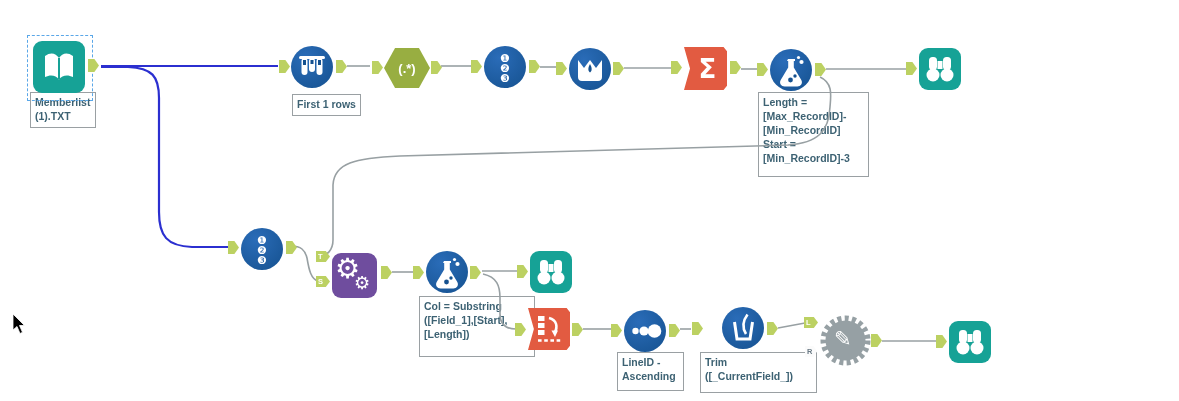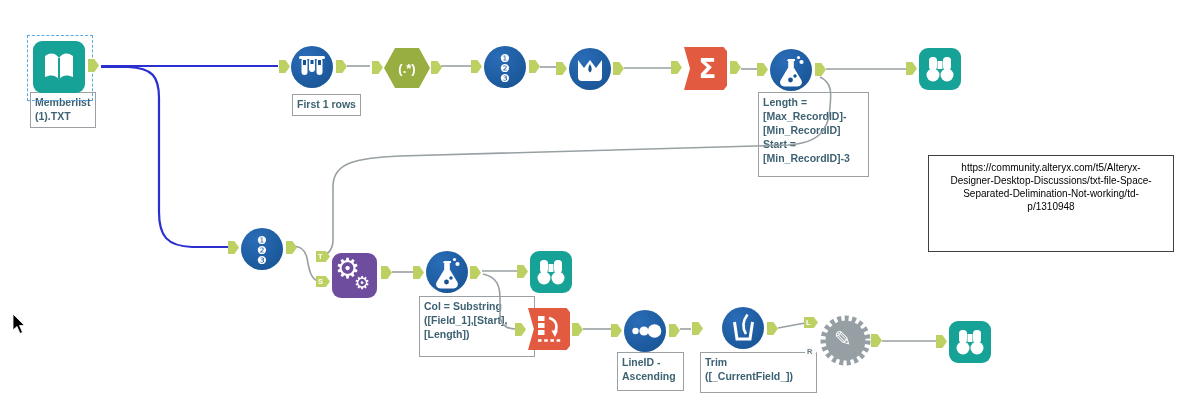--- a/index.html
+++ b/index.html
@@ -39,24 +39,20 @@
 [Min_RecordID]
 Start =
 [Min_RecordID]-3</div>
   <div class="abs annot" style="left:419px;top:296px;width:116px;height:61px;">Col = Substring
 ([Field_1],[Start],
 [Length])</div>
   <div class="abs annot" style="left:617px;top:352px;width:67px;height:39px;">LineID -
 Ascending</div>
   <div class="abs annot" style="left:700px;top:352px;width:117px;height:41px;">Trim
 ([_CurrentField_])</div>
-  <div class="abs comment" style="left:928px;top:155px;width:246px;height:97px;">https://community.alteryx.com/t5/Alteryx-
-Designer-Desktop-Discussions/txt-file-Space-
-Separated-Delimination-Not-working/td-
-p/1310948</div>
 
   <svg class="abs" style="left:0;top:0;" width="1179" height="401">
     <g fill="none" stroke="#98a0a3" stroke-width="1.6">
       <path d="M347,66 H370"></path>
       <path d="M441,66 H471"></path>
       <path d="M540,67 H556"></path>
       <path d="M624,68 H671"></path>
       <path d="M741,69 H757"></path>
       <path d="M826,69 H906"></path>
       <path d="M820,77 C833,83 831,95 830,107 C829,131 818,143 788,145 L400,156 C355,158 334,163 333,185 L333,240 C333,250 327,256 319,257"></path>

